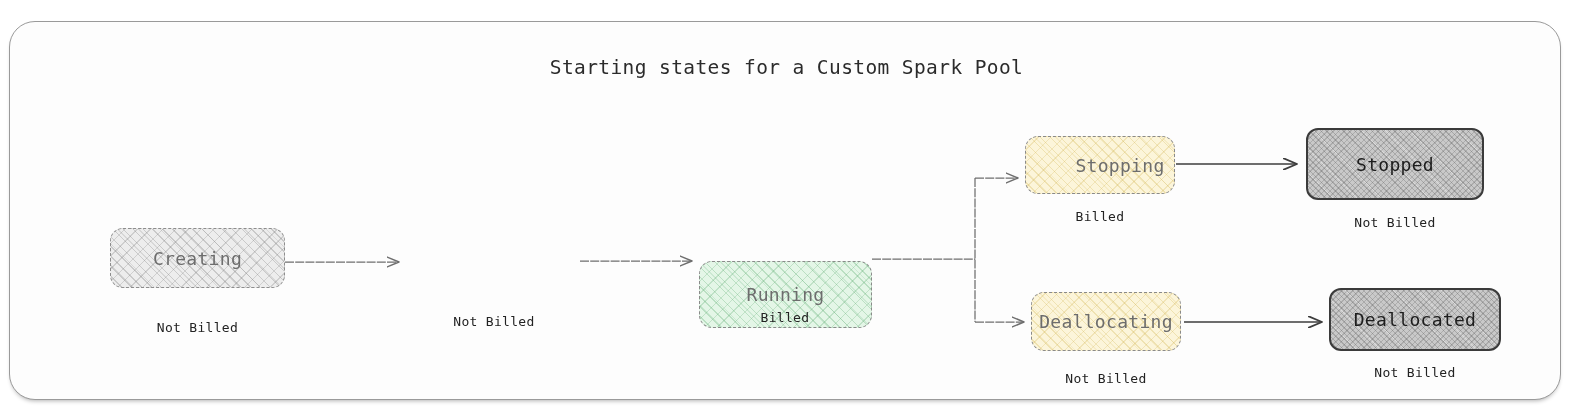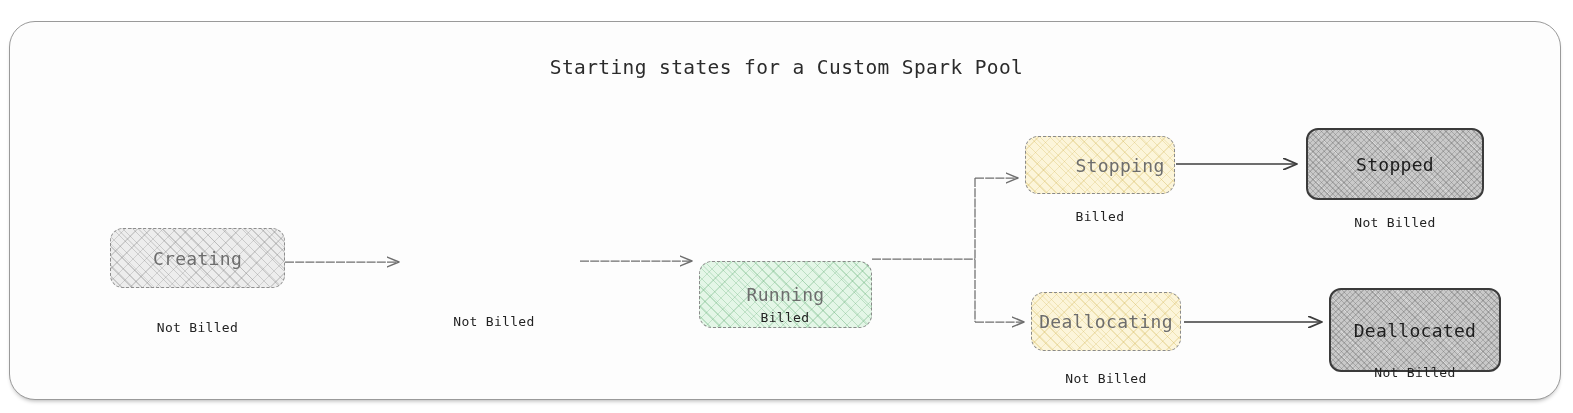--- a/index.html
+++ b/index.html
@@ -199,18 +199,18 @@
   <div class="node grey-dark" style="left:1306px; top:128px; width:178px; height:72px;">
     <span>Stopped</span>
   </div>
   <div class="caption" style="left:1306px; top:215px; width:178px;">Not Billed</div>
 
   <div class="node yellow" style="left:1031px; top:292px; width:150px; height:59px;">
     <span>Deallocating</span>
   </div>
   <div class="caption" style="left:1031px; top:371px; width:150px;">Not Billed</div>
 
-  <div class="node grey-dark" style="left:1329px; top:288px; width:172px; height:84px;">
+  <div class="node grey-dark" style="left:1329px; top:288px; width:172px; height:63px;">
     <span>Deallocated</span>
   </div>
   <div class="caption" style="left:1329px; top:365px; width:172px;">Not Billed</div>
 
 </div>
 
 </body></html>

